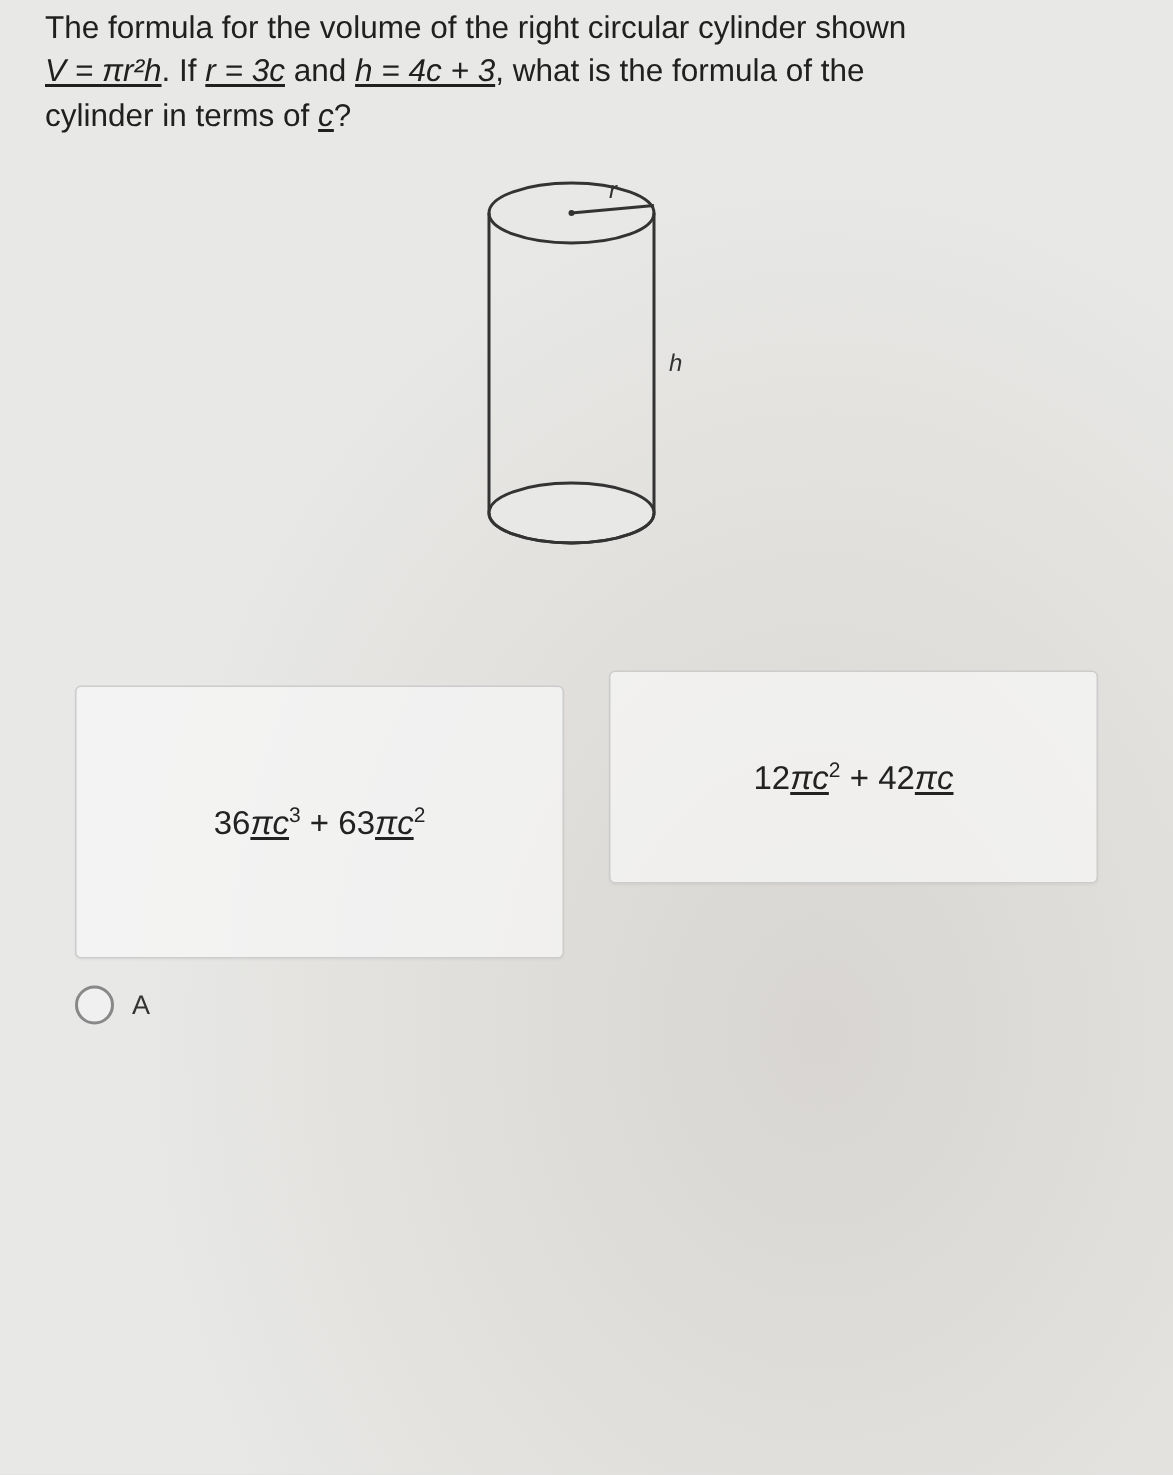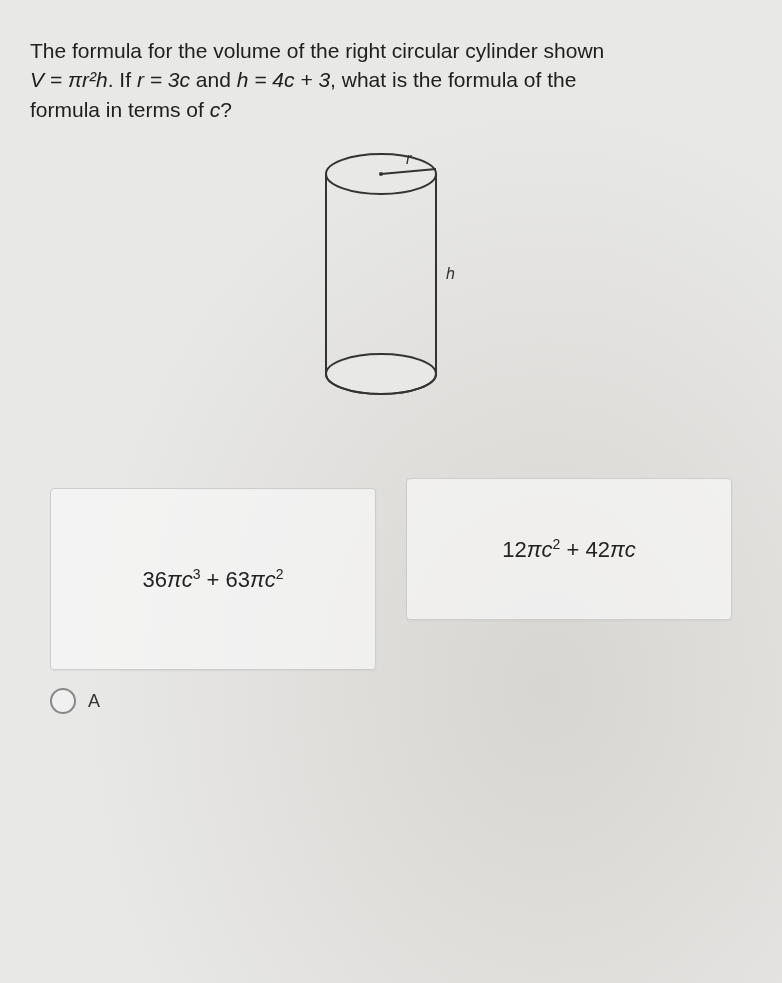--- a/index.html
+++ b/index.html
@@ -7,21 +7,21 @@
       padding: 0;
       font-family: Arial, sans-serif;
       background: #d8d8d8;
       width: 782px;
       height: 983px;
       overflow: hidden;
       position: relative;
     }
     .page {
       background: #e8e8e6;
-      padding: 36px 30px;
+      padding: 4px 30px;
       height: 100%;
       box-sizing: border-box;
       position: relative;
     }
     .page::before {
       content: '';
       position: absolute;
       top: 0;
       left: 0;
       right: 0;
@@ -33,20 +33,21 @@
     .question-text {
       font-size: 21px;
       line-height: 1.4;
       color: #202020;
       margin-bottom: 20px;
       position: relative;
       z-index: 2;
     }
     .italic {
       font-style: italic;
+      text-decoration: underline;
     }
     .diagram {
       text-align: center;
       margin: 20px 0 80px 0;
       position: relative;
       z-index: 2;
     }
     .options {
       display: grid;
       grid-template-columns: 1fr 1fr;
@@ -99,21 +100,21 @@
       text-align: right;
     }
   </style>
 </head>
 <body>
 
 <div class="page">
   <div class="question-text">
     <span>The formula for the volume of the right circular cylinder shown</span><br>
     <span class="italic">V = πr²h</span><span>. If </span><span class="italic">r = 3c</span><span> and </span><span class="italic">h = 4c + 3</span><span>, what is the formula of the</span><br>
-    <span>formula in terms of </span><span class="italic">c</span><span>?</span>
+    <span>cylinder in terms of </span><span class="italic">c</span><span>?</span>
   </div>
 
   <div class="diagram">
     <svg width="200" height="260" viewBox="0 0 200 260">
       <ellipse cx="90" cy="30" rx="55" ry="20" fill="#e8e8e6" stroke="#333" stroke-width="2"></ellipse>
       <line x1="35" y1="30" x2="35" y2="230" stroke="#333" stroke-width="2"></line>
       <line x1="145" y1="30" x2="145" y2="230" stroke="#333" stroke-width="2"></line>
       <ellipse cx="90" cy="230" rx="55" ry="20" fill="#e8e8e6" stroke="#333" stroke-width="2"></ellipse>
       <path d="M 35 230 A 55 20 0 0 0 145 230" fill="none" stroke="#333" stroke-width="2"></path>
       <line x1="90" y1="30" x2="145" y2="25" stroke="#333" stroke-width="2"></line>

